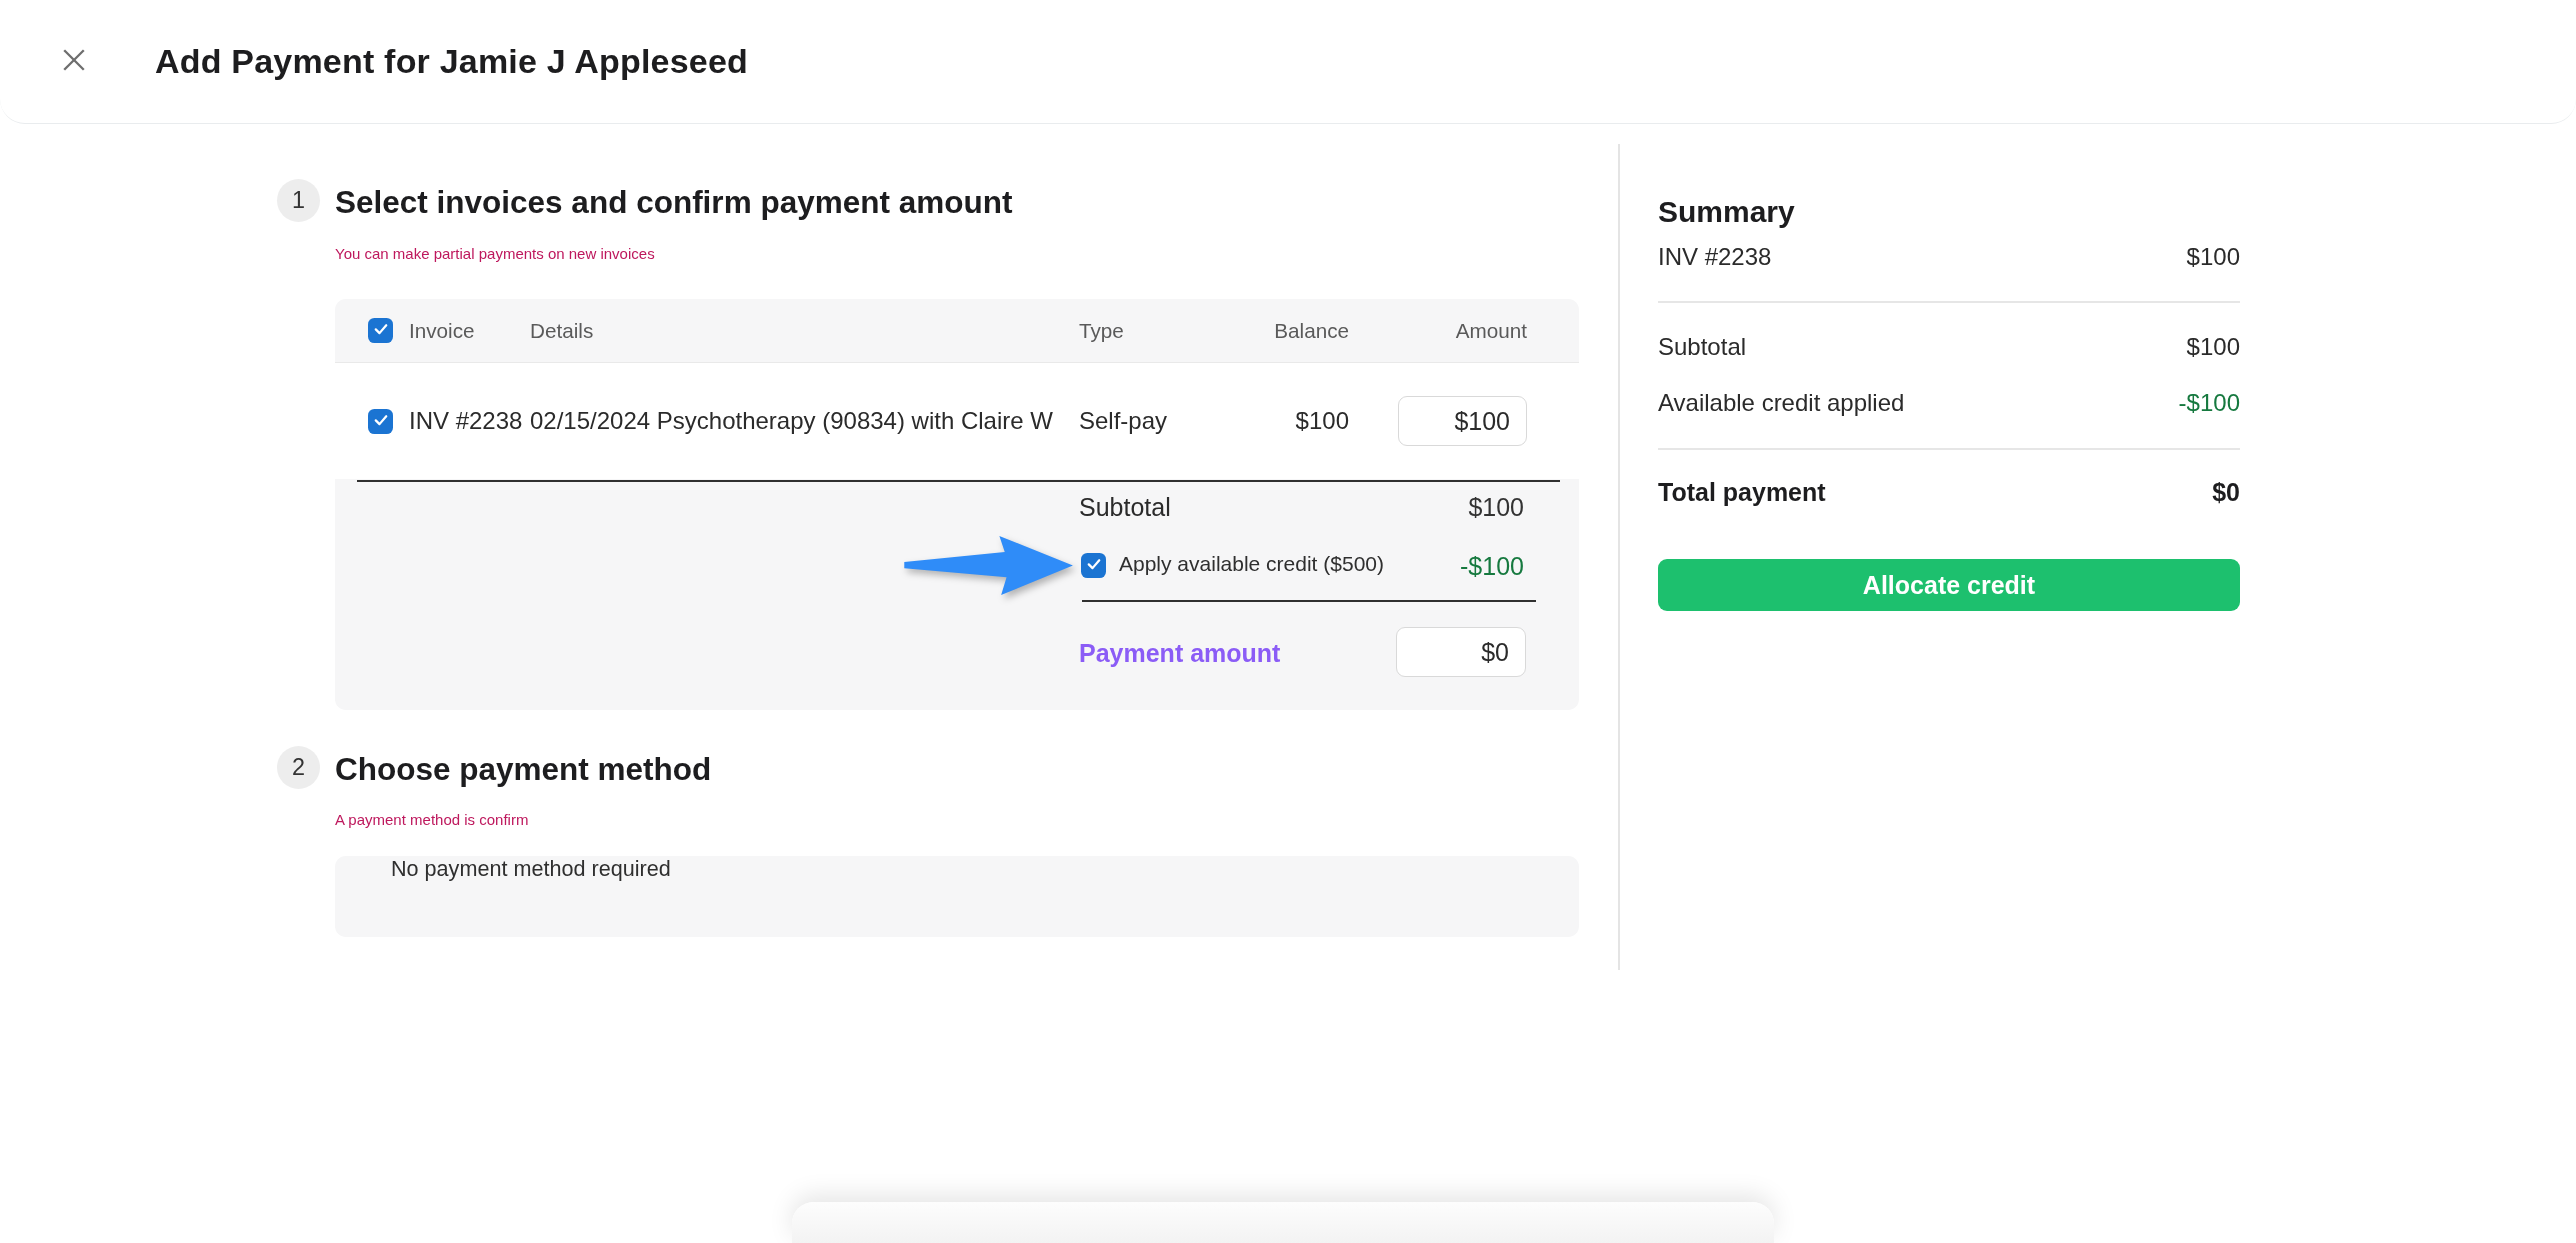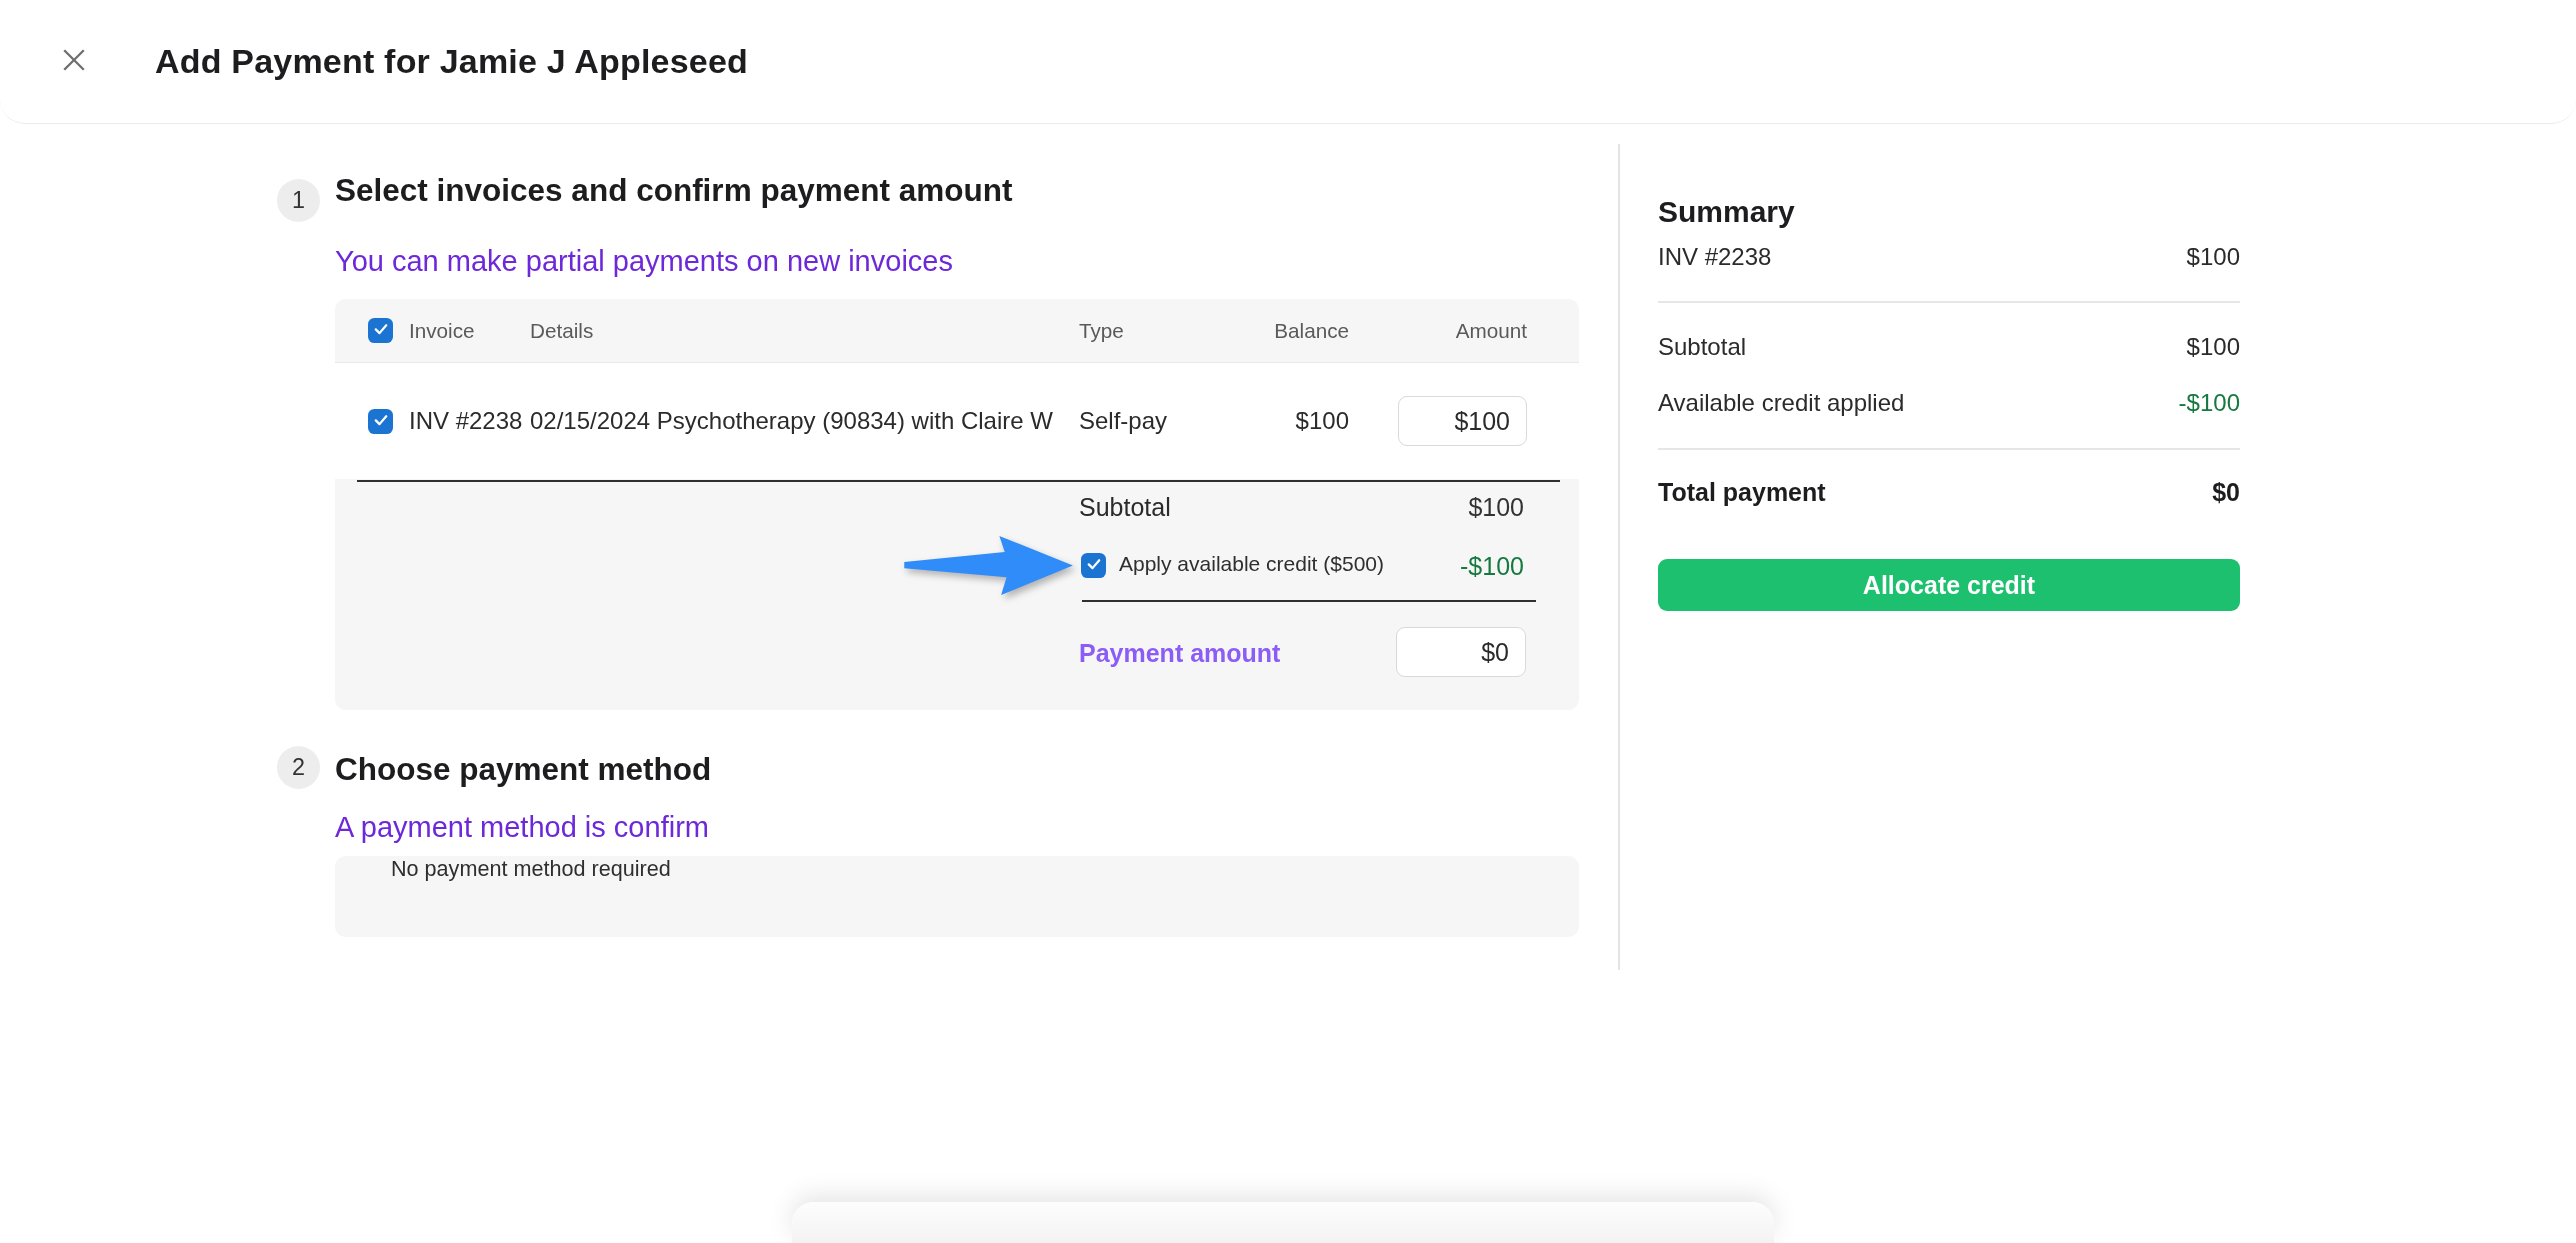--- a/index.html
+++ b/index.html
@@ -11,21 +11,21 @@
     border-bottom:1.8px solid #e9ecee;display:flex;align-items:center;border-radius:25px;}
   .close-btn{position:absolute;left:52px;top:40px;width:43px;height:43px;display:flex;
     align-items:center;justify-content:center;cursor:pointer;background:none;border:none;padding:0;}
   .page-title{position:absolute;left:155px;top:0;height:123px;display:flex;align-items:center;
     font-size:34px;font-weight:700;color:#1d1d1f;letter-spacing:0.2px;}
 
   
   .step-badge{position:absolute;width:43px;height:43px;border-radius:50%;background:#ededed;
     color:#333;font-size:23.4px;display:flex;align-items:center;justify-content:center;}
   .section-title{position:absolute;font-size:31.5px;font-weight:700;color:#1d1d1f;}
-  .section-sub{position:absolute;font-size:29px;color:#6d28d9;}
+  .section-sub{position:absolute;font-size:15px;color:#be185d;}
 
   
   .table-panel{position:absolute;left:335px;top:299px;width:1244px;height:411px;
     background:#f6f6f7;border-radius:10.8px;}
   .tgrid{display:grid;grid-template-columns:41px 121px 1fr 135px 135px 178px;
     align-items:center;padding:0 52px 0 33px;}
   .thead{height:63px;border-bottom:1.8px solid #e9e9e9;font-size:20.7px;color:#5a5a5a;}
   .thead .c-center{text-align:right;}
   .trow{height:116px;background:#ffffff;font-size:24px;color:#2b2b2b;}
   .c-right{text-align:right;}
@@ -90,21 +90,21 @@
         <svg width="32" height="32" viewBox="0 0 36 36">
           <line x1="7" y1="7" x2="29" y2="29" stroke="#6e6e6e" stroke-width="2.6"></line>
           <line x1="29" y1="7" x2="7" y2="29" stroke="#6e6e6e" stroke-width="2.6"></line>
         </svg>
       </span>
     </button>
     <div class="page-title">Add Payment for Jamie J Appleseed</div>
   </div>
 
   <div class="step-badge" style="left:277px;top:179px;">1</div>
-  <div class="section-title" style="left:335px;top:172px;">Select invoices and confirm payment amount</div>
+  <div class="section-title" style="left:335px;top:184px;">Select invoices and confirm payment amount</div>
   <div class="section-sub" style="left:335px;top:245px;">You can make partial payments on new invoices</div>
 
   <div class="table-panel">
 
     <div class="tgrid thead">
       <div class="checkbox">
         <span>
           <svg viewBox="0 0 24 24" width="18" height="18">
               <path d="M5 12.5l5 5 9-10.5" stroke="#ffffff" stroke-width="3" fill="none" stroke-linecap="round" stroke-linejoin="round"></path>
             </svg>

